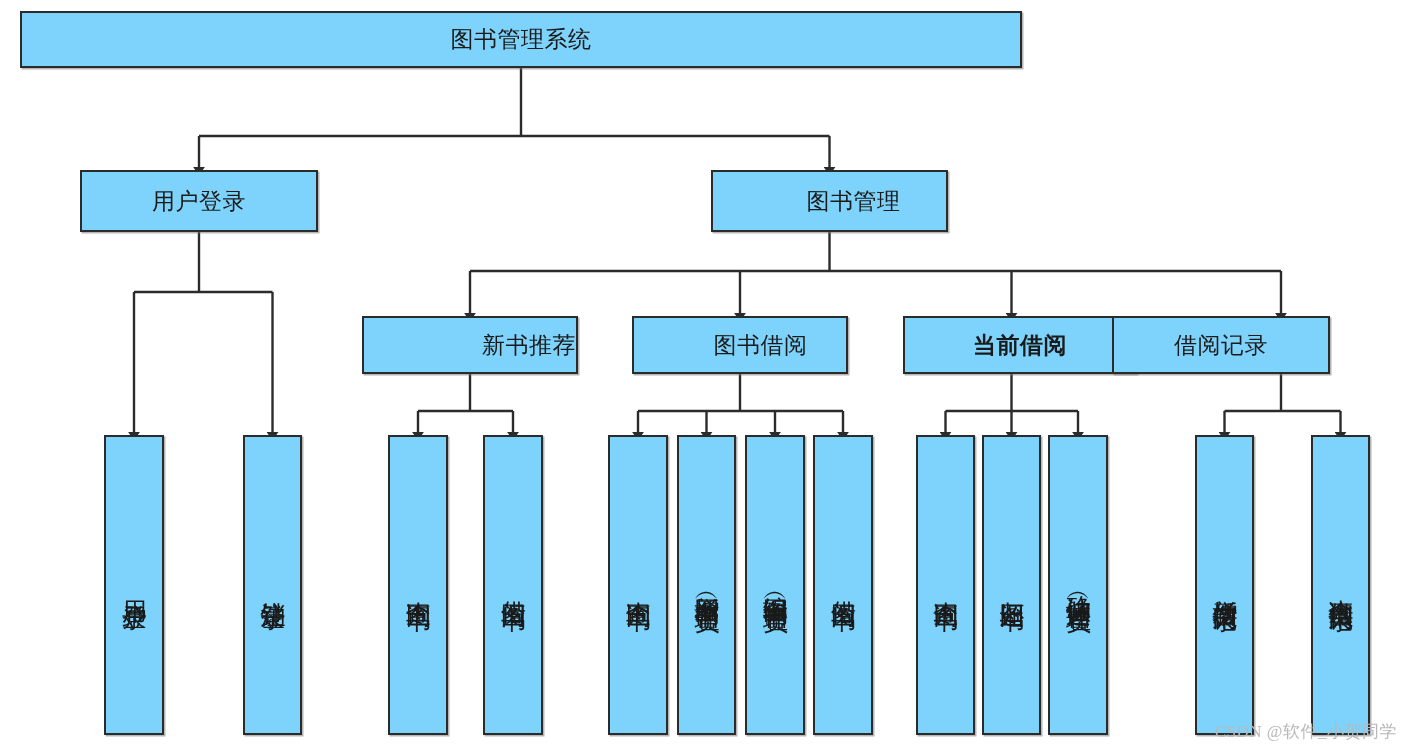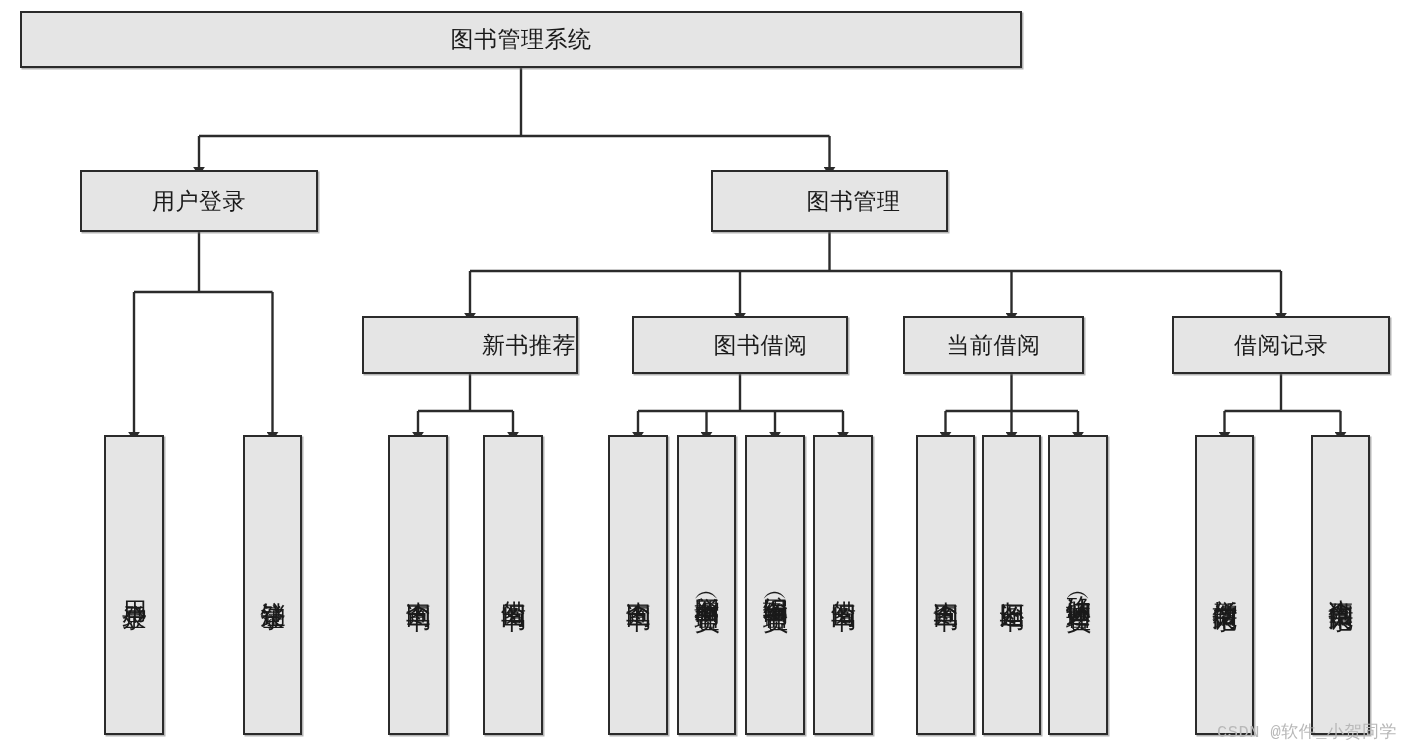--- a/index.html
+++ b/index.html
@@ -20,21 +20,21 @@
   #edges {
     position: absolute;
     left: 0;
     top: 0;
     width: 1405px;
     height: 747px;
   }
   .node {
     position: absolute;
     box-sizing: border-box;
-    background: #e5e5e5;
+    background: #7dd3fc;
     border: 2px solid #2b2b2b;
     box-shadow: 1.5px 1.5px 0 0 rgba(120,120,120,0.55);
     display: flex;
     align-items: center;
     justify-content: center;
     color: #1a1a1a;
     z-index: 2;
   }
   .node .label {
     display: block;
@@ -63,21 +63,21 @@
   }
   .watermark {
     position: absolute;
     right: 8px;
     bottom: 4px;
     font-size: 17px;
     color: #b8b8b8;
     letter-spacing: 0.5px;
     z-index: 5;
     white-space: nowrap;
-    font-family: Liberation Mono, monospace;
+    font-family: Liberation Serif, serif;
   }
 </style>
 </head>
 <body>
 
 <div id="canvas">
 
   <svg id="edges" viewBox="0 0 1405 747" xmlns="http://www.w3.org/2000/svg">
     <defs>
       <marker id="arrow" markerWidth="10" markerHeight="12" refX="2.2" refY="6" orient="auto" markerUnits="userSpaceOnUse">
@@ -131,24 +131,24 @@
   <div class="node horiz" style="left: 711px; top: 170px; width: 237px; height: 62px; padding-left: 48px;">
     <span class="label">图书管理</span>
   </div>
 
   <div class="node horiz" style="left: 362px; top: 316px; width: 216px; height: 58px; justify-content: flex-end;">
     <span class="label">新书推荐</span>
   </div>
   <div class="node horiz" style="left: 632px; top: 316px; width: 216px; height: 58px; padding-left: 41px;">
     <span class="label">图书借阅</span>
   </div>
-  <div class="node horiz" style="left: 903px; top: 316px; width: 181px; height: 58px;">
+  <div class="node horiz" style="left: 903px; top: 316px; width: 234px; height: 58px; font-weight: bold;">
     <span class="label">当前借阅</span>
   </div>
-  <div class="node horiz" style="left: 1172px; top: 316px; width: 218px; height: 58px;">
+  <div class="node horiz" style="left: 1112px; top: 316px; width: 218px; height: 58px;">
     <span class="label">借阅记录</span>
   </div>
 
   <div class="node vert" style="left: 104px; top: 435px; width: 60px; height: 300px;">
     <span class="label">用户登录</span>
   </div>
   <div class="node vert" style="left: 243px; top: 435px; width: 59px; height: 300px;">
     <span class="label">注销登录</span>
   </div>
   <div class="node vert" style="left: 388px; top: 435px; width: 60px; height: 300px;">

